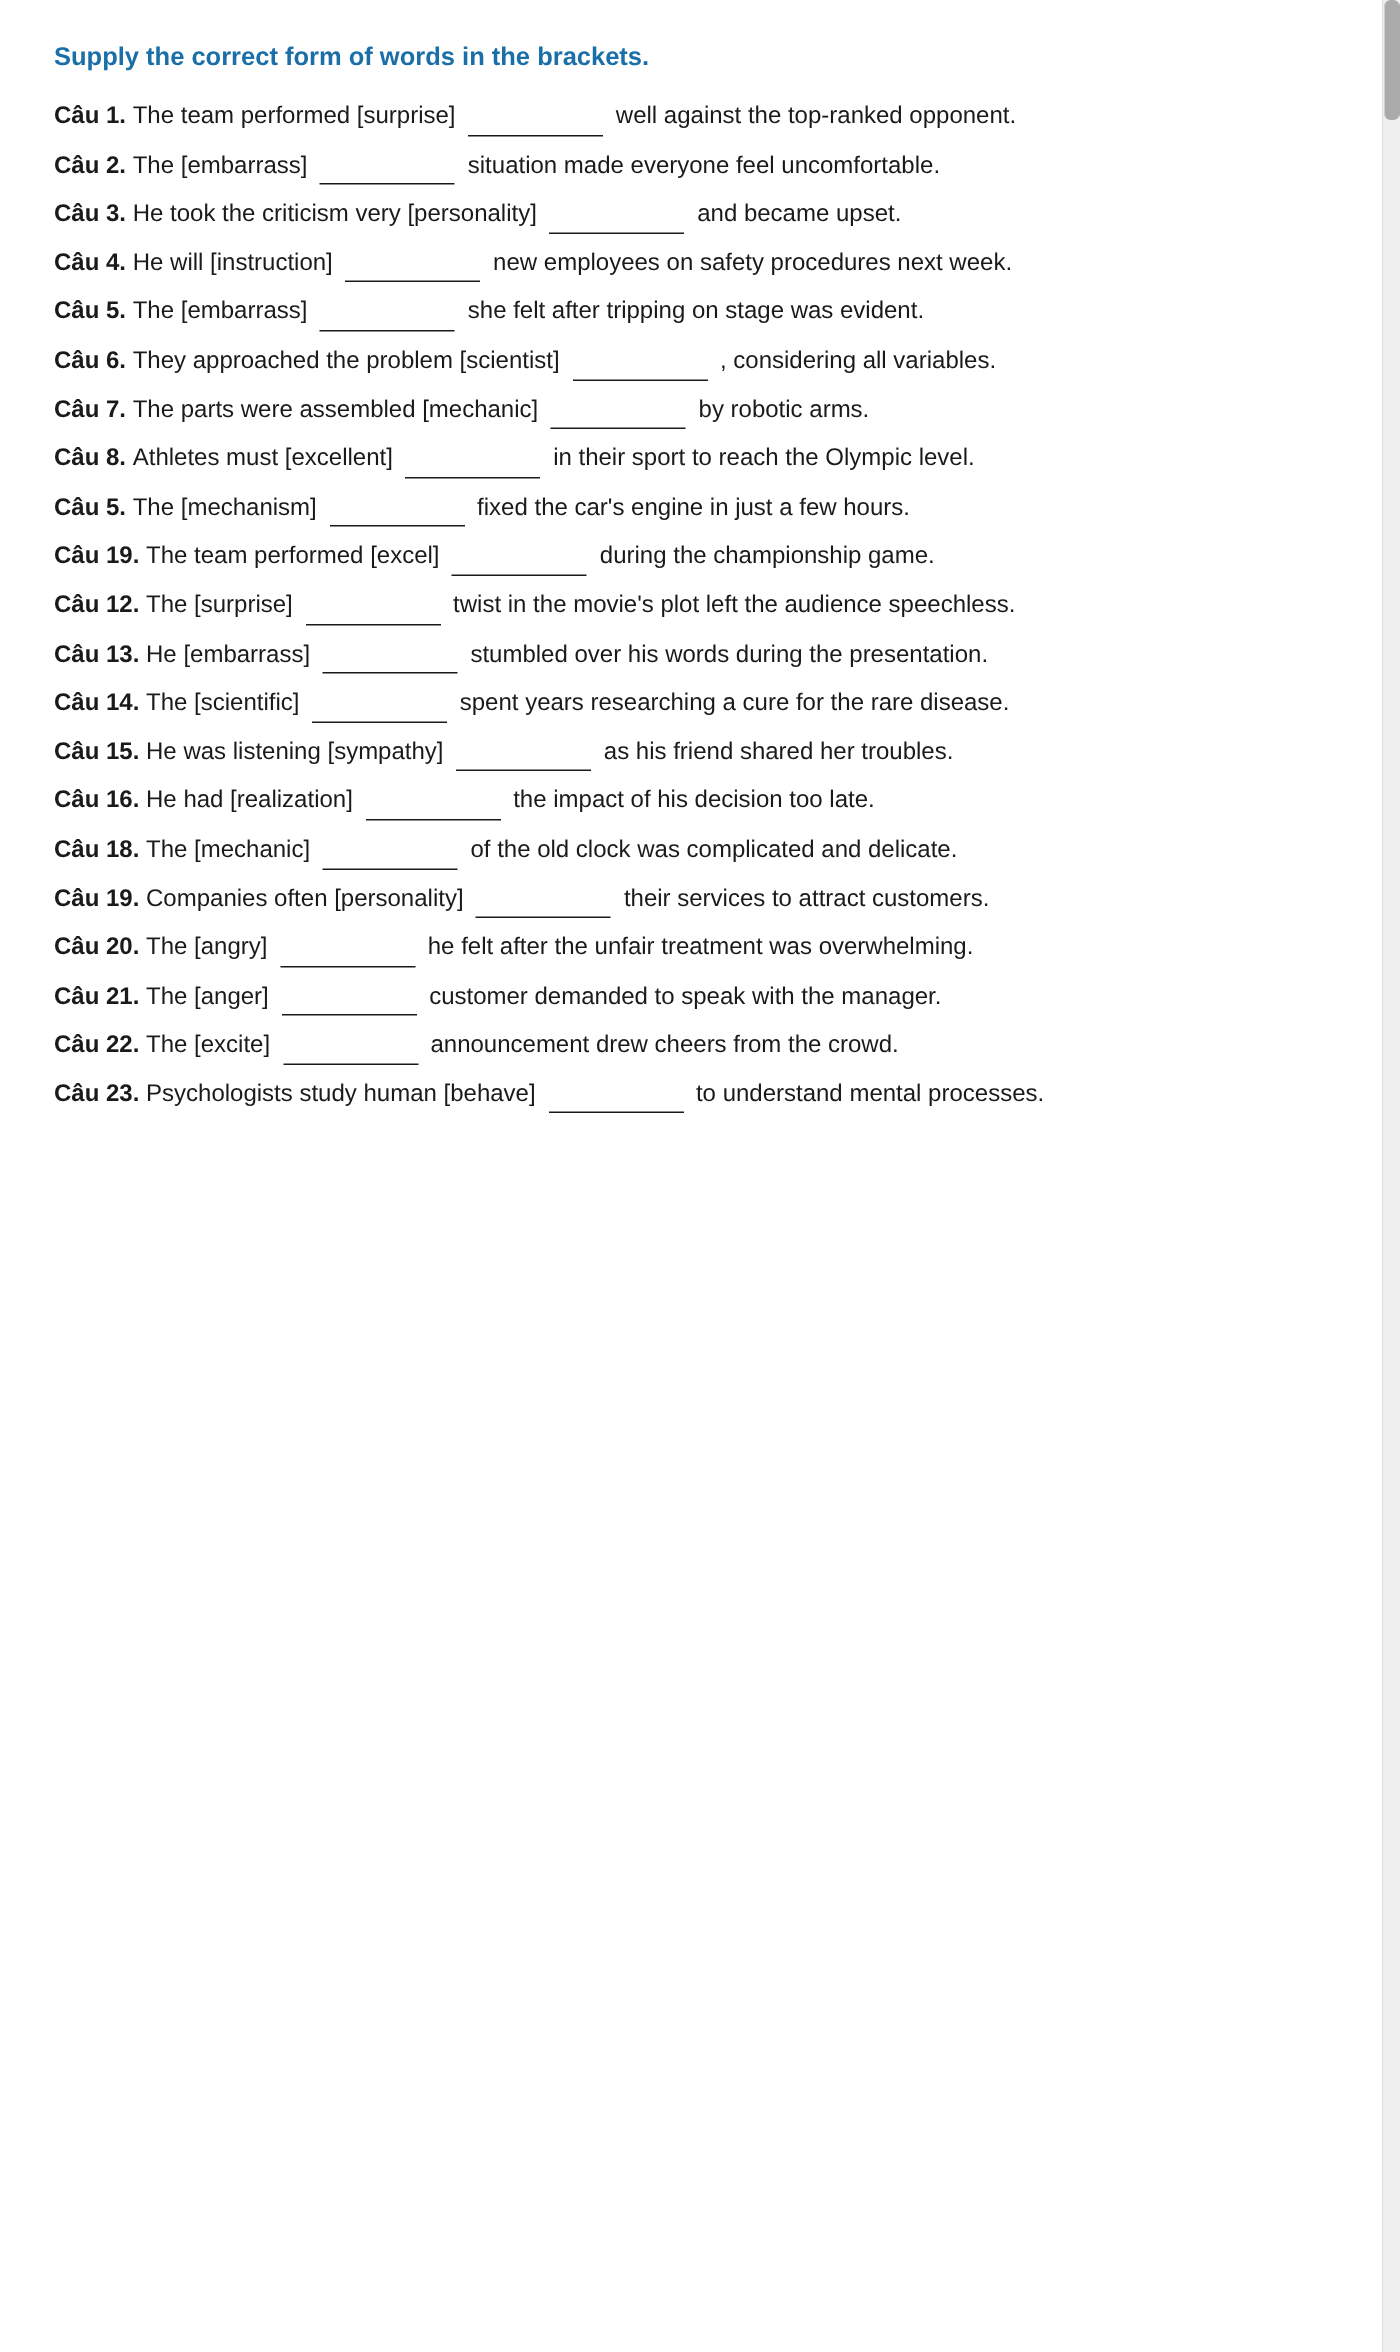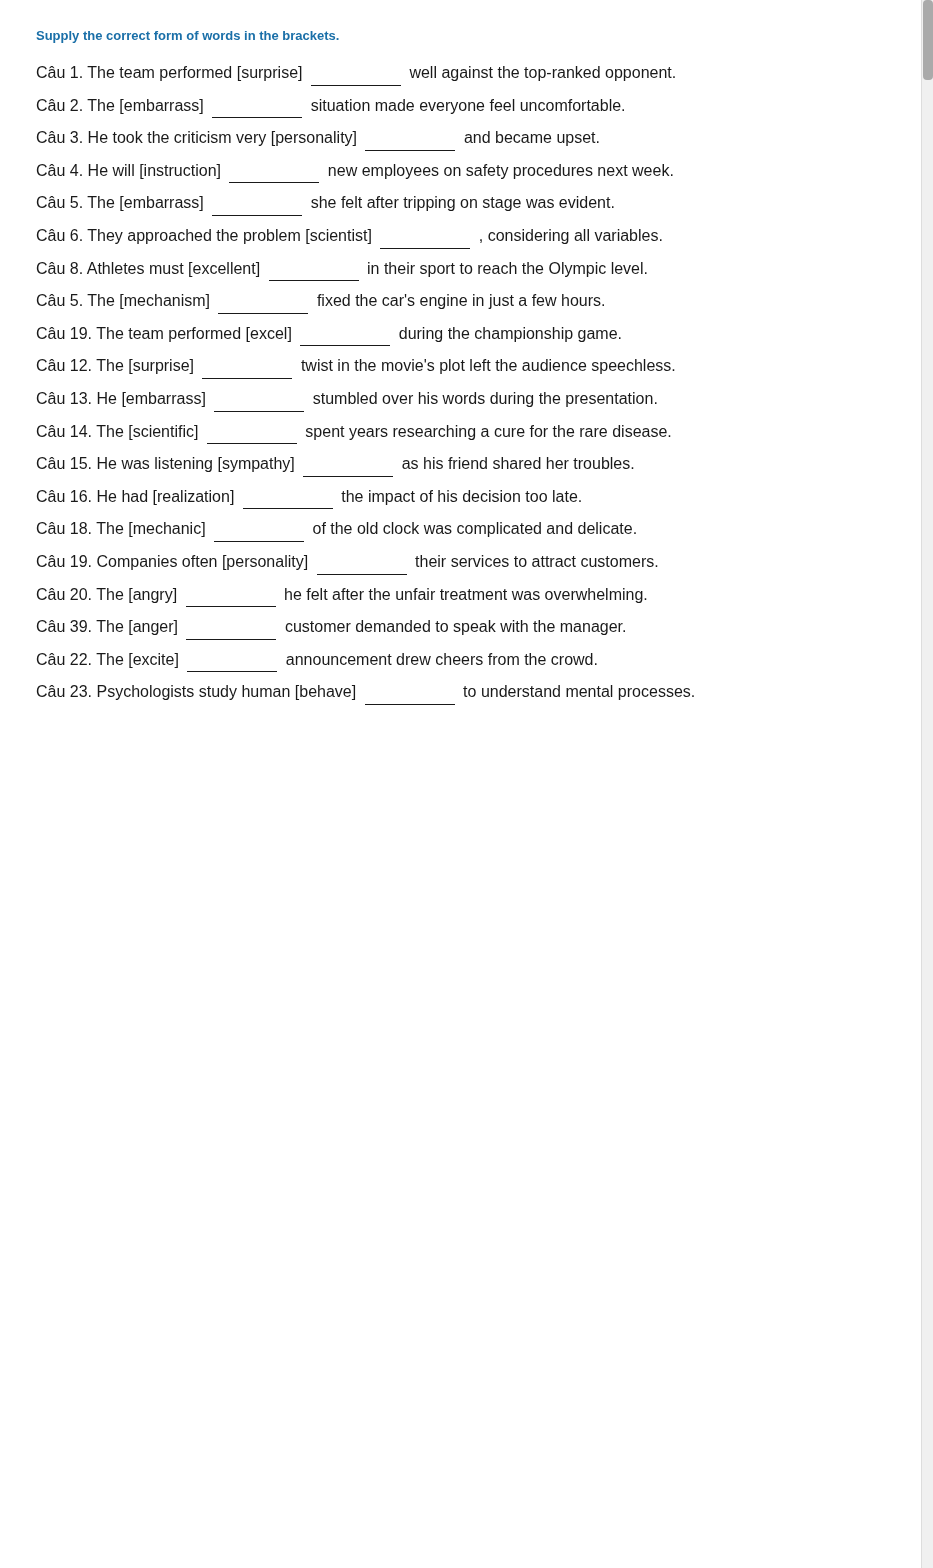--- a/index.html
+++ b/index.html
@@ -12,29 +12,29 @@
       font-family: Arial, sans-serif;
       font-size: 16px;
       color: #1a1a1a;
       width: 933px;
       min-height: 1568px;
       padding: 28px 36px 28px 36px;
     }
     .instruction {
       color: #1a6fa8;
       font-weight: bold;
-      font-size: 13px;
+      font-size: 17px;
       margin-bottom: 16px;
     }
     .question-block {
       margin-bottom: 6px;
       line-height: 1.6;
     }
     .question-block span.q-num {
-      font-weight: normal;
+      font-weight: bold;
     }
     .blank {
       display: inline-block;
       border-bottom: 1.5px solid #1a1a1a;
       width: 90px;
       margin: 0 4px;
       vertical-align: bottom;
     }
     .scrollbar {
       position: fixed;
@@ -61,32 +61,33 @@
 <div>
   <div class="instruction">Supply the correct form of words in the brackets.</div>
 
   <div id="questions-list">
       <div class="question-block"><span class="q-num">Câu 1. </span>The team performed [surprise] <span class="blank">&nbsp;&nbsp;&nbsp;&nbsp;&nbsp;&nbsp;&nbsp;&nbsp;&nbsp;&nbsp;</span> well against the top-ranked opponent.</div>
       <div class="question-block"><span class="q-num">Câu 2. </span>The [embarrass] <span class="blank">&nbsp;&nbsp;&nbsp;&nbsp;&nbsp;&nbsp;&nbsp;&nbsp;&nbsp;&nbsp;</span> situation made everyone feel uncomfortable.</div>
       <div class="question-block"><span class="q-num">Câu 3. </span>He took the criticism very [personality] <span class="blank">&nbsp;&nbsp;&nbsp;&nbsp;&nbsp;&nbsp;&nbsp;&nbsp;&nbsp;&nbsp;</span> and became upset.</div>
       <div class="question-block"><span class="q-num">Câu 4. </span>He will [instruction] <span class="blank">&nbsp;&nbsp;&nbsp;&nbsp;&nbsp;&nbsp;&nbsp;&nbsp;&nbsp;&nbsp;</span> new employees on safety procedures next week.</div>
       <div class="question-block"><span class="q-num">Câu 5. </span>The [embarrass] <span class="blank">&nbsp;&nbsp;&nbsp;&nbsp;&nbsp;&nbsp;&nbsp;&nbsp;&nbsp;&nbsp;</span> she felt after tripping on stage was evident.</div>
       <div class="question-block"><span class="q-num">Câu 6. </span>They approached the problem [scientist] <span class="blank">&nbsp;&nbsp;&nbsp;&nbsp;&nbsp;&nbsp;&nbsp;&nbsp;&nbsp;&nbsp;</span> , considering all variables.</div>
+      <div class="question-block"><span class="q-num">Câu 7. </span>The parts were assembled [mechanic] <span class="blank">&nbsp;&nbsp;&nbsp;&nbsp;&nbsp;&nbsp;&nbsp;&nbsp;&nbsp;&nbsp;</span> by robotic arms.</div>
       <div class="question-block"><span class="q-num">Câu 8. </span>Athletes must [excellent] <span class="blank">&nbsp;&nbsp;&nbsp;&nbsp;&nbsp;&nbsp;&nbsp;&nbsp;&nbsp;&nbsp;</span> in their sport to reach the Olympic level.</div>
       <div class="question-block"><span class="q-num">Câu 5. </span>The [mechanism] <span class="blank">&nbsp;&nbsp;&nbsp;&nbsp;&nbsp;&nbsp;&nbsp;&nbsp;&nbsp;&nbsp;</span> fixed the car's engine in just a few hours.</div>
       <div class="question-block"><span class="q-num">Câu 19. </span>The team performed [excel] <span class="blank">&nbsp;&nbsp;&nbsp;&nbsp;&nbsp;&nbsp;&nbsp;&nbsp;&nbsp;&nbsp;</span> during the championship game.</div>
       <div class="question-block"><span class="q-num">Câu 12. </span>The [surprise] <span class="blank">&nbsp;&nbsp;&nbsp;&nbsp;&nbsp;&nbsp;&nbsp;&nbsp;&nbsp;&nbsp;</span> twist in the movie's plot left the audience speechless.</div>
       <div class="question-block"><span class="q-num">Câu 13. </span>He [embarrass] <span class="blank">&nbsp;&nbsp;&nbsp;&nbsp;&nbsp;&nbsp;&nbsp;&nbsp;&nbsp;&nbsp;</span> stumbled over his words during the presentation.</div>
       <div class="question-block"><span class="q-num">Câu 14. </span>The [scientific] <span class="blank">&nbsp;&nbsp;&nbsp;&nbsp;&nbsp;&nbsp;&nbsp;&nbsp;&nbsp;&nbsp;</span> spent years researching a cure for the rare disease.</div>
       <div class="question-block"><span class="q-num">Câu 15. </span>He was listening [sympathy] <span class="blank">&nbsp;&nbsp;&nbsp;&nbsp;&nbsp;&nbsp;&nbsp;&nbsp;&nbsp;&nbsp;</span> as his friend shared her troubles.</div>
       <div class="question-block"><span class="q-num">Câu 16. </span>He had [realization] <span class="blank">&nbsp;&nbsp;&nbsp;&nbsp;&nbsp;&nbsp;&nbsp;&nbsp;&nbsp;&nbsp;</span> the impact of his decision too late.</div>
       <div class="question-block"><span class="q-num">Câu 18. </span>The [mechanic] <span class="blank">&nbsp;&nbsp;&nbsp;&nbsp;&nbsp;&nbsp;&nbsp;&nbsp;&nbsp;&nbsp;</span> of the old clock was complicated and delicate.</div>
       <div class="question-block"><span class="q-num">Câu 19. </span>Companies often [personality] <span class="blank">&nbsp;&nbsp;&nbsp;&nbsp;&nbsp;&nbsp;&nbsp;&nbsp;&nbsp;&nbsp;</span> their services to attract customers.</div>
       <div class="question-block"><span class="q-num">Câu 20. </span>The [angry] <span class="blank">&nbsp;&nbsp;&nbsp;&nbsp;&nbsp;&nbsp;&nbsp;&nbsp;&nbsp;&nbsp;</span> he felt after the unfair treatment was overwhelming.</div>
-      <div class="question-block"><span class="q-num">Câu 39. </span>The [anger] <span class="blank">&nbsp;&nbsp;&nbsp;&nbsp;&nbsp;&nbsp;&nbsp;&nbsp;&nbsp;&nbsp;</span> customer demanded to speak with the manager.</div>
+      <div class="question-block"><span class="q-num">Câu 21. </span>The [anger] <span class="blank">&nbsp;&nbsp;&nbsp;&nbsp;&nbsp;&nbsp;&nbsp;&nbsp;&nbsp;&nbsp;</span> customer demanded to speak with the manager.</div>
       <div class="question-block"><span class="q-num">Câu 22. </span>The [excite] <span class="blank">&nbsp;&nbsp;&nbsp;&nbsp;&nbsp;&nbsp;&nbsp;&nbsp;&nbsp;&nbsp;</span> announcement drew cheers from the crowd.</div>
       <div class="question-block"><span class="q-num">Câu 23. </span>Psychologists study human [behave] <span class="blank">&nbsp;&nbsp;&nbsp;&nbsp;&nbsp;&nbsp;&nbsp;&nbsp;&nbsp;&nbsp;</span> to understand mental processes.</div>
     </div>
 </div>
 
 <div class="scrollbar">
   <div class="scrollbar-thumb"></div>
 </div>
 
 </body></html>

